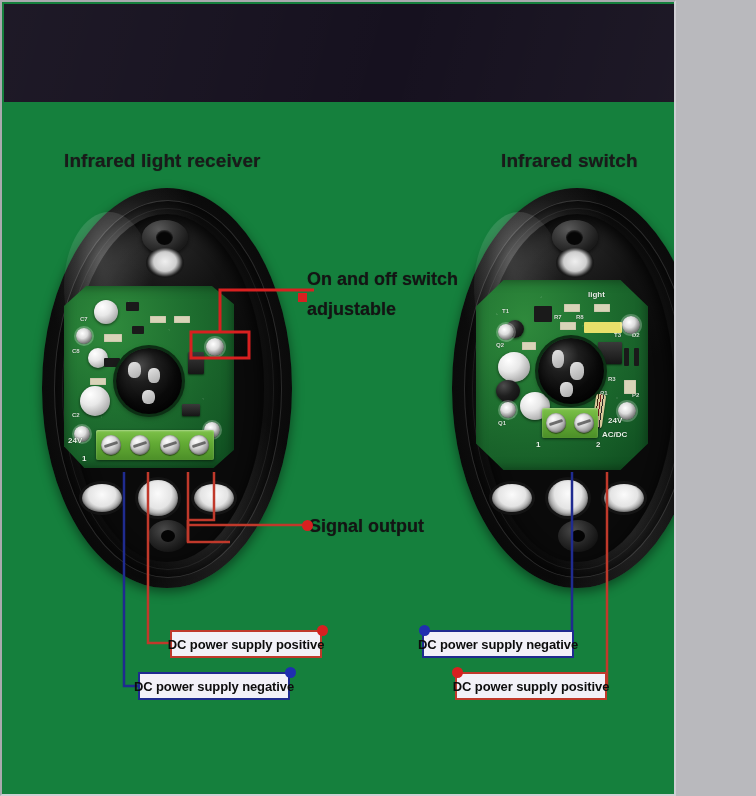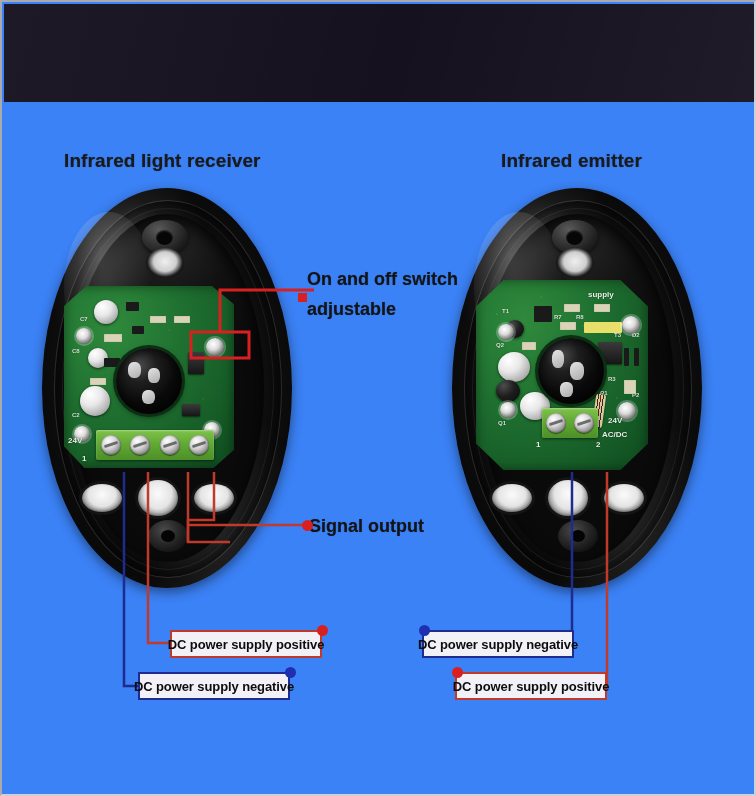--- a/index.html
+++ b/index.html
@@ -7,24 +7,24 @@
     margin: 0;
     padding: 0;
     background: #b9b9bd;
   }
   body {
     font-family: "Liberation Sans", sans-serif;
   }
 
   #page {
     position: relative;
-    width: 756px;
+    width: 676px;
     height: 796px;
     overflow: hidden;
-    background: #3b82f6;
+    background: #15803d;
     box-sizing: border-box;
     border-top: 2px solid #a9a9ae;
     border-left: 2px solid #a9a9ae;
     border-right: 2px solid #cfcfd4;
     border-bottom: 2px solid #cfcfd4;
   }
 
   
   #banner {
     position: absolute;
@@ -329,21 +329,21 @@
 </head>
 <body>
 
 <div id="page">
 
   <div id="banner">
     <div id="banner-sheen"></div>
   </div>
 
   <div class="device-title" id="title-receiver">Infrared light receiver</div>
-  <div class="device-title" id="title-emitter">Infrared emitter</div>
+  <div class="device-title" id="title-emitter">Infrared switch</div>
 
   <div class="device" id="device-receiver">
     <div class="housing"></div>
     <div class="housing-ring"></div>
     <div class="housing-ring2"></div>
     <div class="housing-inner"></div>
     <div class="housing-gloss"></div>
 
     <div class="boss-top"></div>
     <div class="hole-top2"></div>
@@ -402,21 +402,21 @@
     <div class="housing-ring2"></div>
     <div class="housing-inner"></div>
     <div class="housing-gloss"></div>
 
     <div class="boss-top"></div>
     <div class="hole-top2"></div>
 
     <div class="pcb" id="pcb-emitter">
       <div class="pcb-speckle"></div>
 
-      <div class="silk" style="left:112px; top:10px;">supply</div>
+      <div class="silk" style="left:112px; top:10px;">light</div>
       <div class="silk silk-sm" style="left:26px; top:28px;">T1</div>
       <div class="silk silk-sm" style="left:78px; top:34px;">R7</div>
       <div class="silk silk-sm" style="left:100px; top:34px;">R8</div>
       <div class="silk silk-sm" style="left:138px; top:52px;">T3</div>
       <div class="silk silk-sm" style="left:156px; top:52px;">D2</div>
       <div class="silk silk-sm" style="left:20px; top:62px;">Q2</div>
       <div class="silk silk-sm" style="left:40px; top:94px;">C1</div>
       <div class="silk silk-sm" style="left:132px; top:96px;">R3</div>
       <div class="silk silk-sm" style="left:156px; top:112px;">P2</div>
       <div class="silk silk-sm" style="left:22px; top:140px;">Q1</div>

